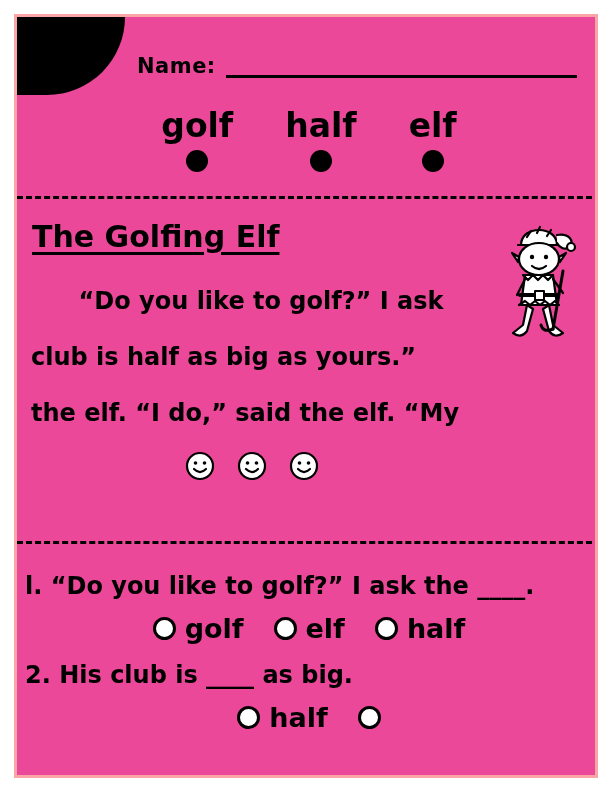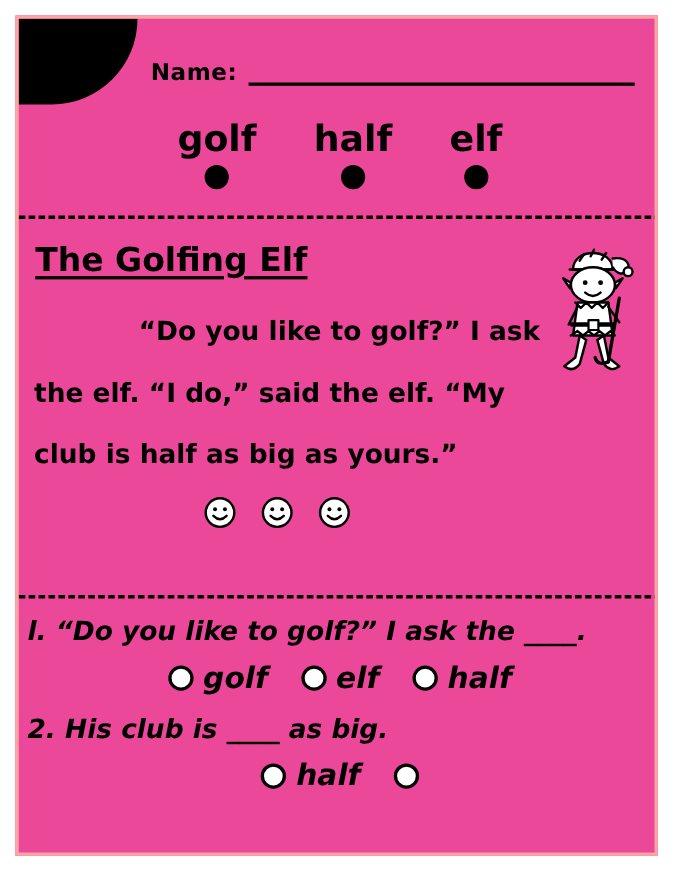--- a/index.html
+++ b/index.html
@@ -141,21 +141,21 @@
     position: absolute;
     left: 14px;
     top: 70px;
     width: 460px;
   }
   .story-line {
     font-family: "DejaVu Sans", sans-serif;
     font-size: 24px;
     font-weight: bold;
     line-height: 56px;
-    text-align: right;
+    text-align: center;
     white-space: nowrap;
   }
   .story-line.l2, .story-line.l3 {
     text-align: left;
   }
   .smiley-row {
     position: absolute;
     left: 0;
     top: 248px;
     width: 470px;
@@ -170,23 +170,22 @@
     right: 14px;
     top: 8px;
     width: 96px;
     height: 142px;
   }
 
   
   .questions {
     position: absolute;
     left: 0;
-    top: 540px;
-    width: 584px;
-    font-style: italic;
+    top: 552px;
+    width: 584px;
   }
   .q-text {
     font-family: "DejaVu Sans", sans-serif;
     font-size: 24px;
     font-weight: bold;
     padding-left: 8px;
     line-height: 34px;
     white-space: nowrap;
   }
   .opt-row {
@@ -285,22 +284,22 @@
             <path d="M72 60 L62 118" stroke-width="3"></path>
             <path d="M62 118 q-10 4 -12 -4" stroke-width="3"></path>
 
             <path d="M28 94 l6 -4 l5 4 l5 -4 l5 4 l5 -4 l5 4 l5 -4 l4 4"></path>
           </g>
         </svg>
       </div>
 
       <div class="story-body">
         <div class="story-line l1">“Do you like to golf?” I ask</div>
+        <div class="story-line l3">club is half as big as yours.”</div>
         <div class="story-line l2">the elf. “I do,” said the elf. “My</div>
-        <div class="story-line l3">club is half as big as yours.”</div>
       </div>
 
       <div class="smiley-row">
         <span>
           <svg width="30" height="30" viewBox="0 0 30 30" xmlns="http://www.w3.org/2000/svg">
             <circle cx="15" cy="15" r="13" fill="#fff" stroke="#000" stroke-width="2.2"></circle>
             <circle cx="10.5" cy="12" r="1.8" fill="#000"></circle>
             <circle cx="19.5" cy="12" r="1.8" fill="#000"></circle>
             <path d="M9 18 q6 6 12 0" fill="none" stroke="#000" stroke-width="2.2" stroke-linecap="round"></path>
           </svg>

